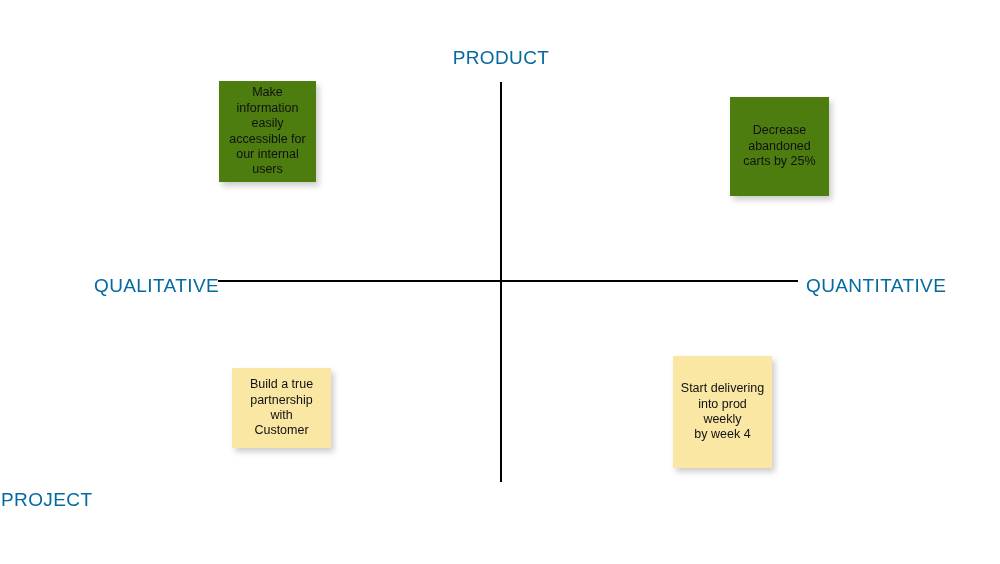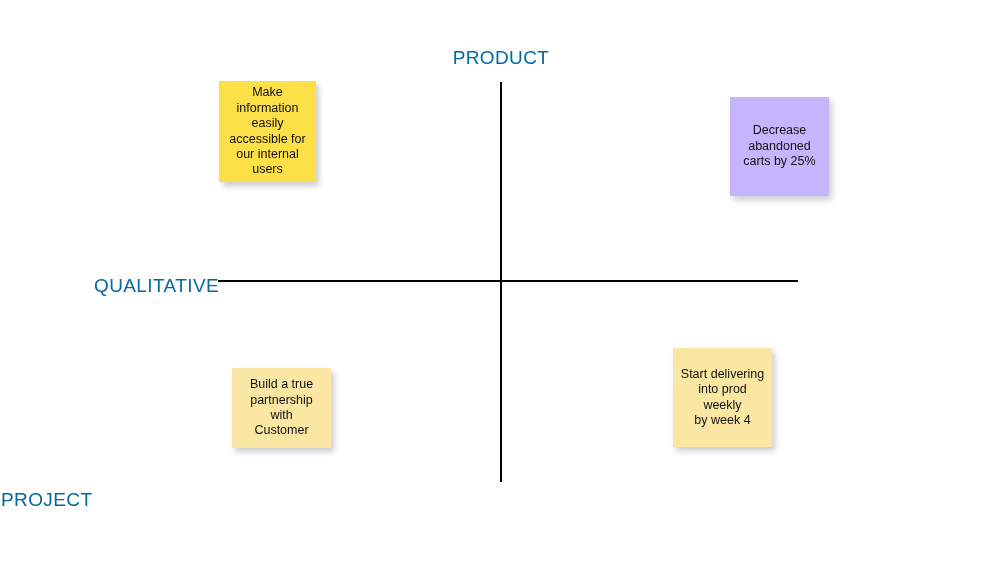--- a/index.html
+++ b/index.html
@@ -101,41 +101,42 @@
 
   <div class="axis axis-vertical" style="background: rgb(0, 0, 0);"></div>
   <div class="axis axis-horizontal" style="background: rgb(0, 0, 0);"></div>
 
   <div class="axis-label label-top">PRODUCT</div>
 
   <div class="axis-label label-bottom">PROJECT</div>
 
   <div class="axis-label label-left">QUALITATIVE</div>
 
+  <div class="axis-label label-right">QUANTITATIVE</div>
 
-  <div class="note" style="left: 219px; top: 81px; width: 97px; height: 101px; background: #fde047;">
+  <div class="note" style="left: 219px; top: 81px; width: 97px; height: 101px; background: #4d7c0f;">
     <span class="note-text">Make
 information
 easily
 accessible for
 our internal
 users</span>
   </div>
 
-  <div class="note" style="left: 730px; top: 97px; width: 99px; height: 99px; background: #c4b5fd;">
+  <div class="note" style="left: 730px; top: 97px; width: 99px; height: 99px; background: #4d7c0f;">
     <span class="note-text">Decrease
 abandoned
 carts by 25%</span>
   </div>
 
   <div class="note" style="left: 232px; top: 368px; width: 99px; height: 80px; background: rgb(251, 231, 164);">
     <span class="note-text">Build a true
 partnership with
 Customer</span>
   </div>
 
-  <div class="note" style="left: 673px; top: 348px; width: 99px; height: 99px; background: rgb(251, 231, 164);">
+  <div class="note" style="left: 673px; top: 356px; width: 99px; height: 112px; background: rgb(251, 231, 164);">
     <span class="note-text">Start delivering
 into prod weekly
 by week 4</span>
   </div>
 
 </div>
 
 </body></html>

